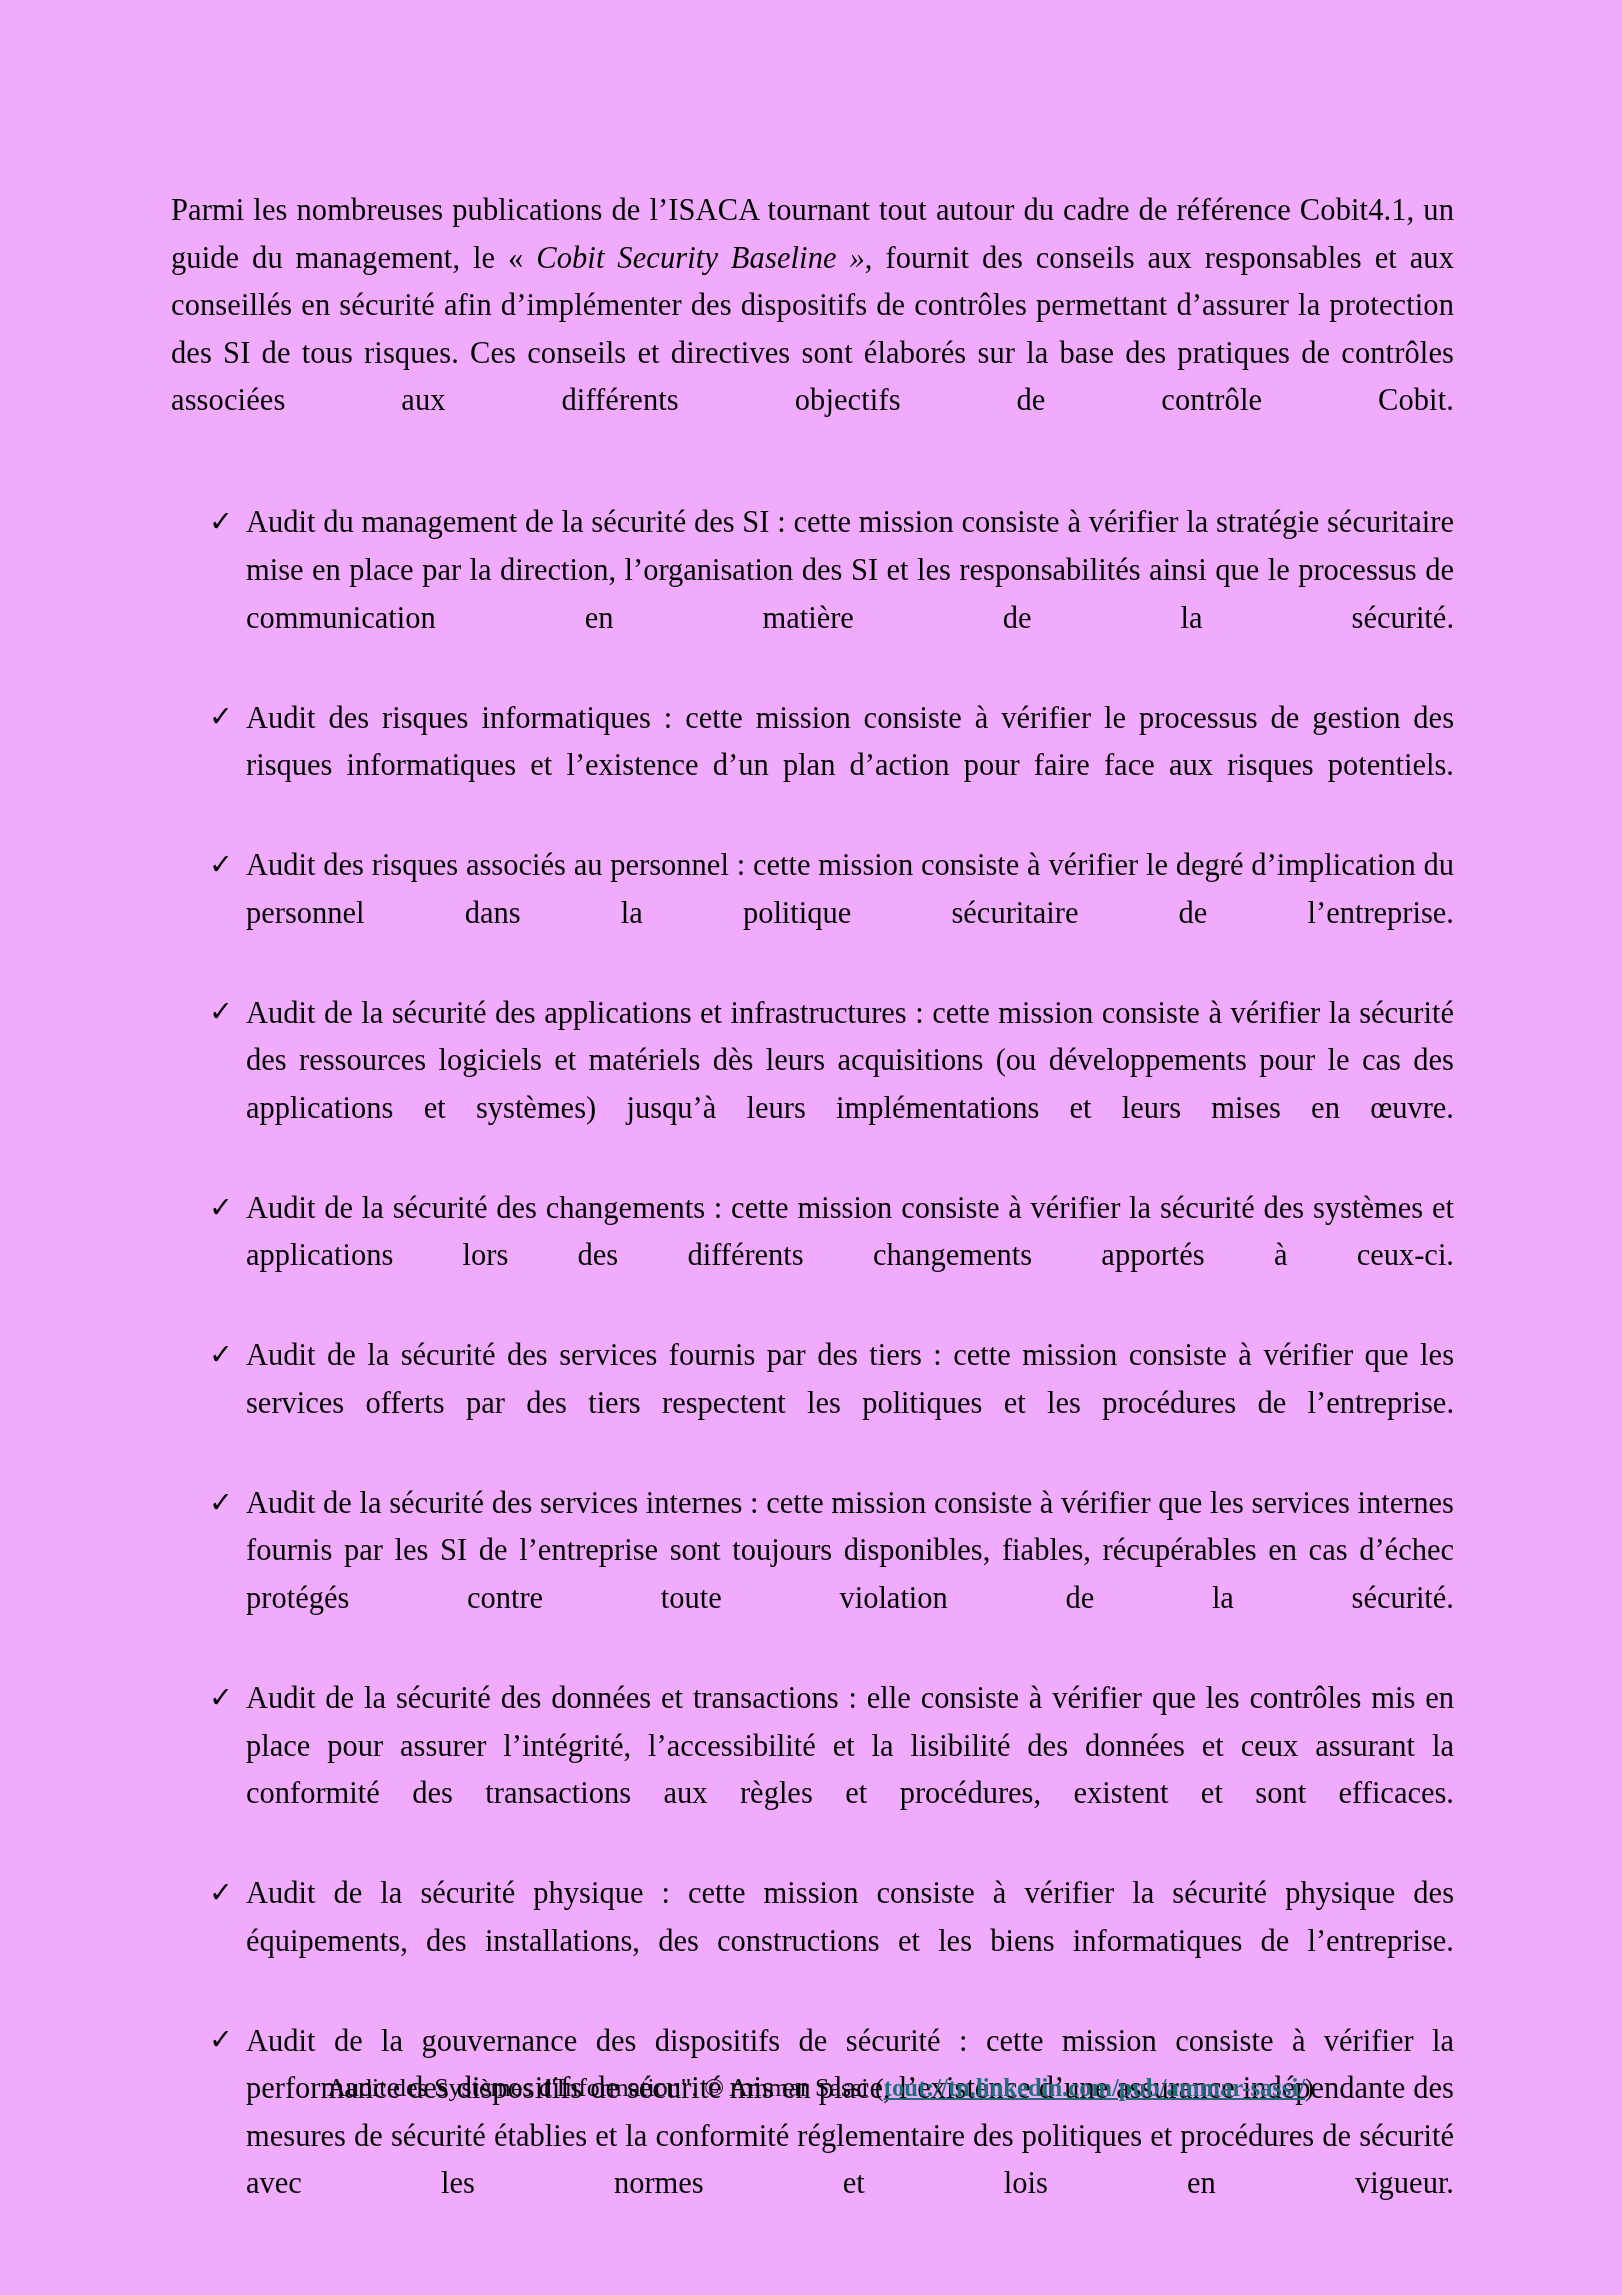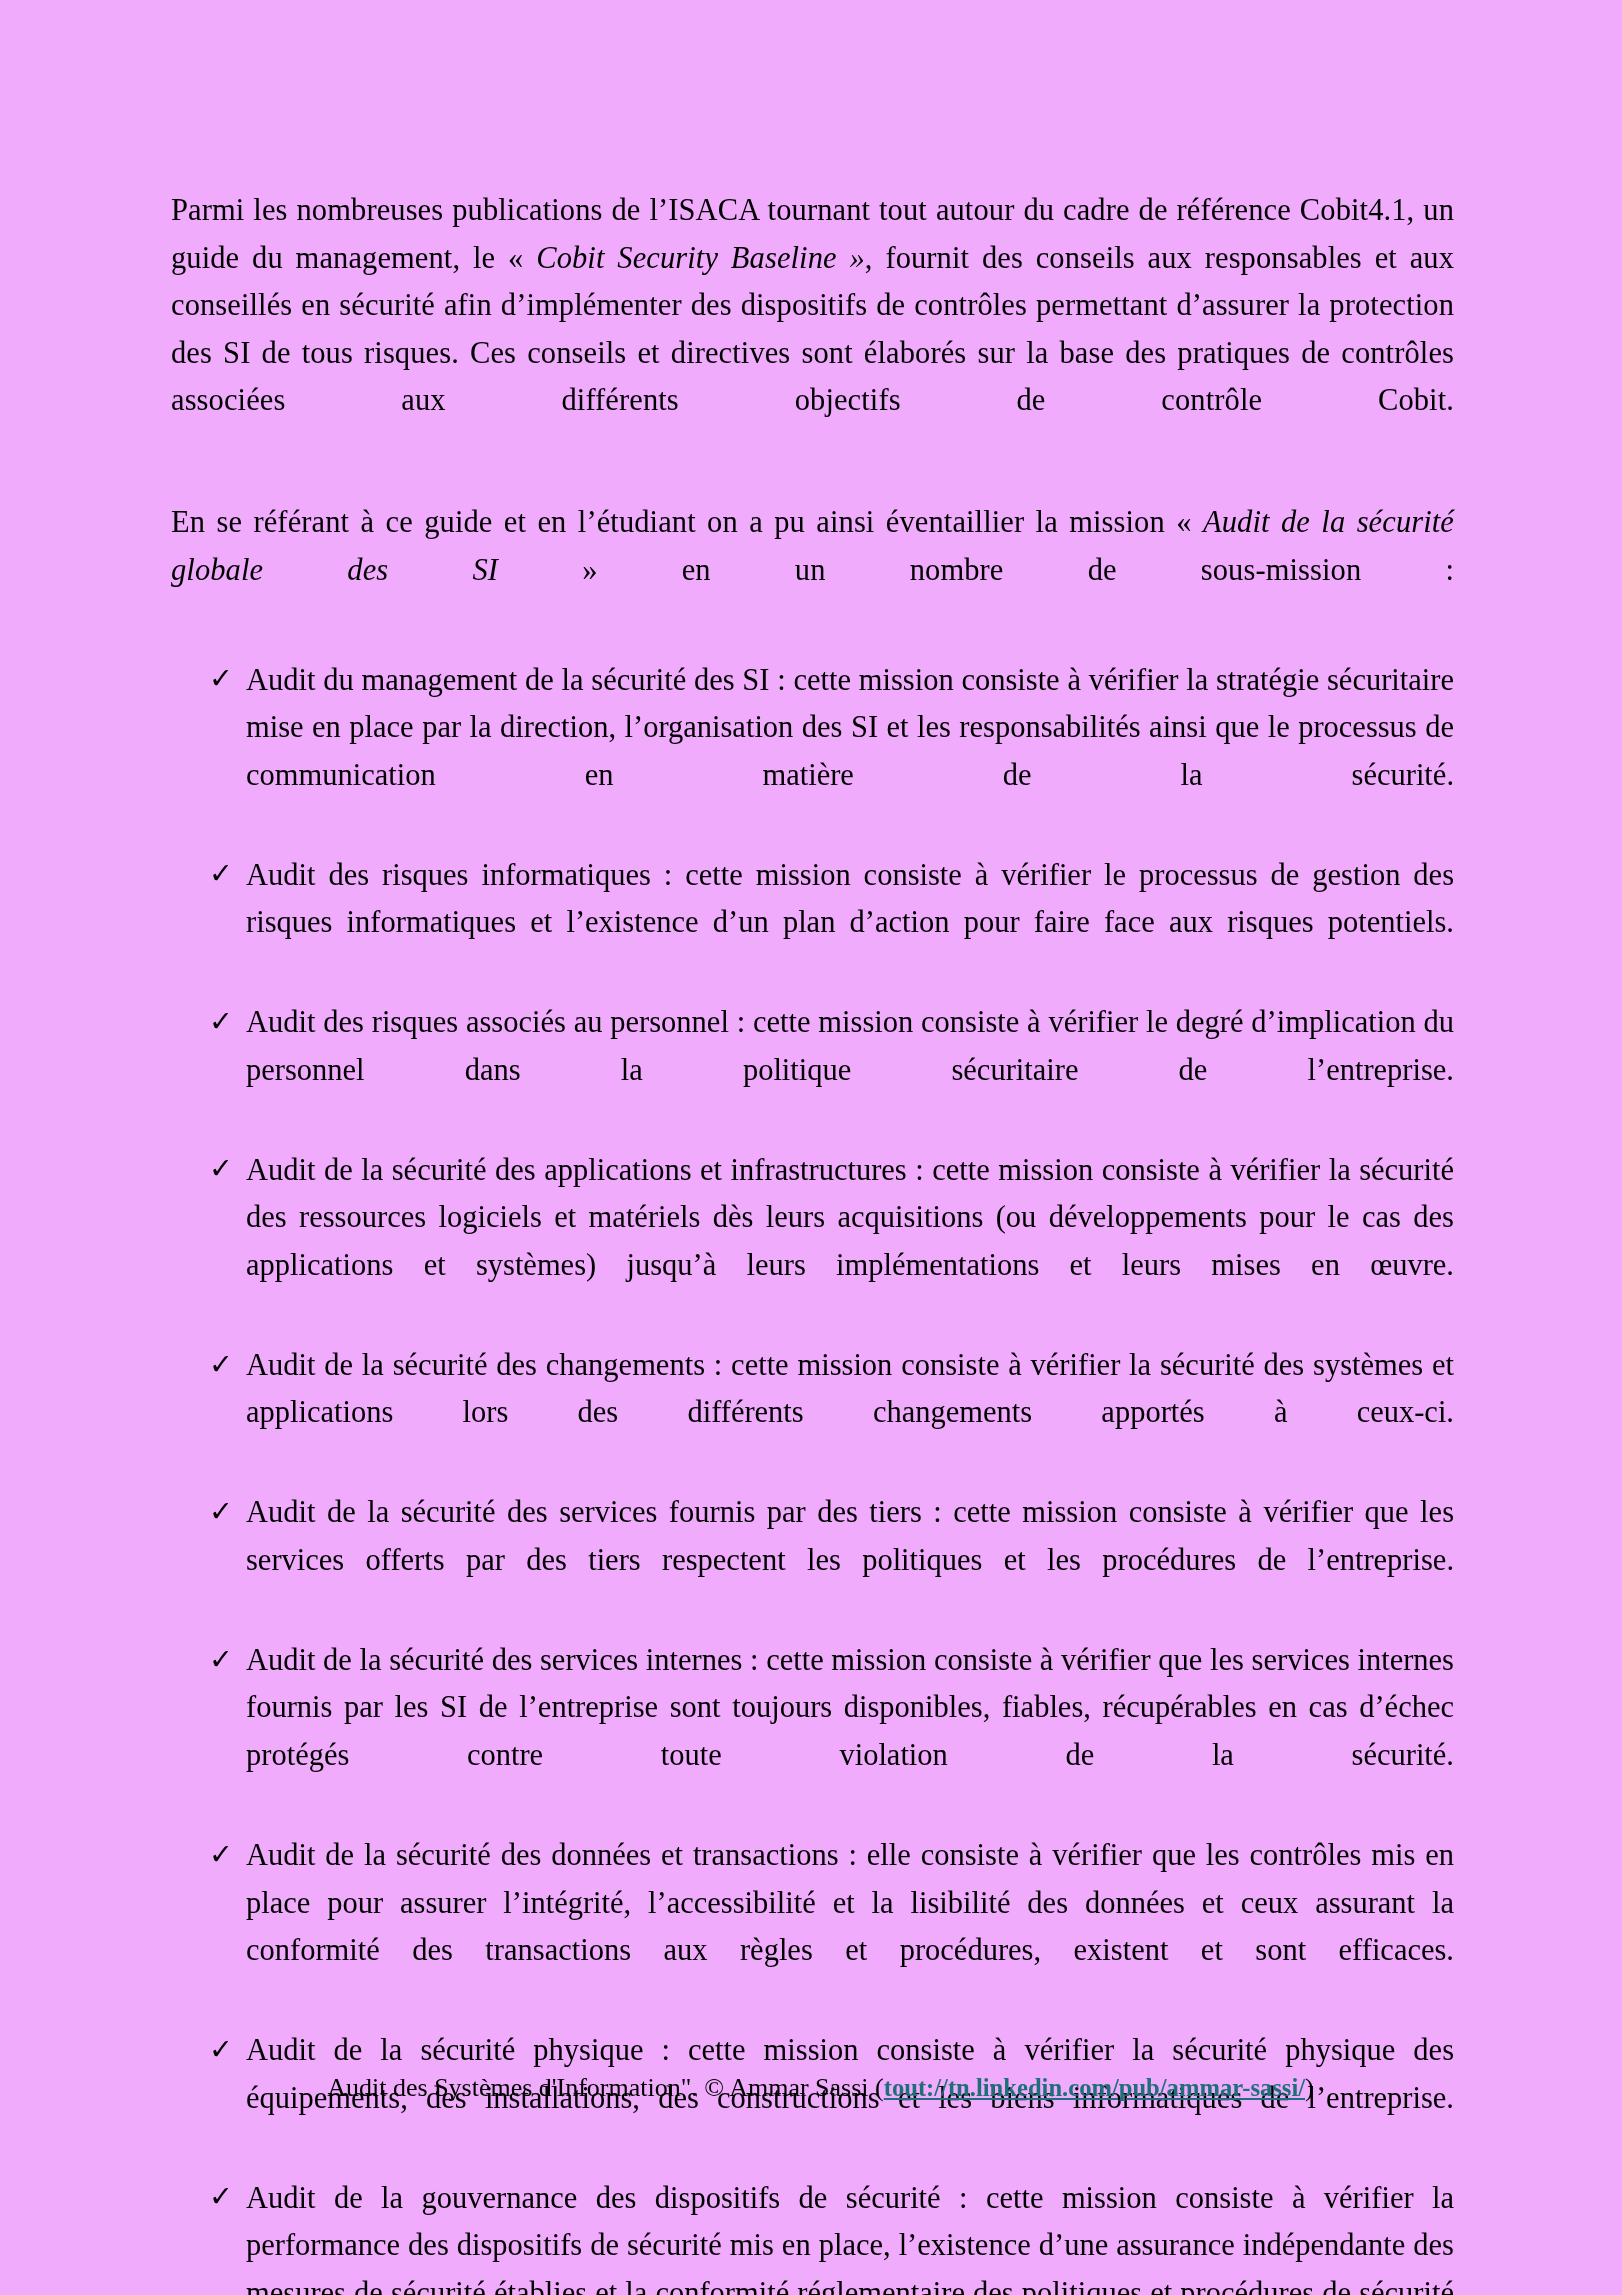--- a/index.html
+++ b/index.html
@@ -93,21 +93,20 @@
 </style>
 </head>
 <body>
 
 <div class="page">
 
   <div class="content">
 
     <p class="para"><span>Parmi les nombreuses publications de l’ISACA tournant tout autour du cadre de référence Cobit4.1, un guide du management, le « </span><span class="italic">Cobit Security Baseline »</span><span>, fournit des conseils aux responsables et aux conseillés en sécurité afin d’implémenter des dispositifs de contrôles permettant d’assurer la protection des SI de tous risques. Ces conseils et directives sont élaborés sur la base des pratiques de contrôles associées aux différents objectifs de contrôle Cobit.</span></p>
 
-    <p class="para tight"><span>En se référant à ce guide et en l’étudiant on a pu ainsi éventaillier la mission « </span><span class="italic">Audit de la sécurité globale des SI</span><span> » en un nombre de sous-mission :</span></p>
 
     <ul class="checklist">
       <li>
         <span class="check">✓</span>
         <span class="li-text">Audit du management de la sécurité des SI : cette mission consiste à vérifier la stratégie sécuritaire mise en place par la direction, l’organisation des SI et les responsabilités ainsi que le processus de communication en matière de la sécurité.</span>
       </li>
       <li>
         <span class="check">✓</span>
         <span class="li-text">Audit des risques informatiques : cette mission consiste à vérifier le processus de gestion des risques informatiques et l’existence d’un plan d’action pour faire face aux risques potentiels.</span>
       </li>

